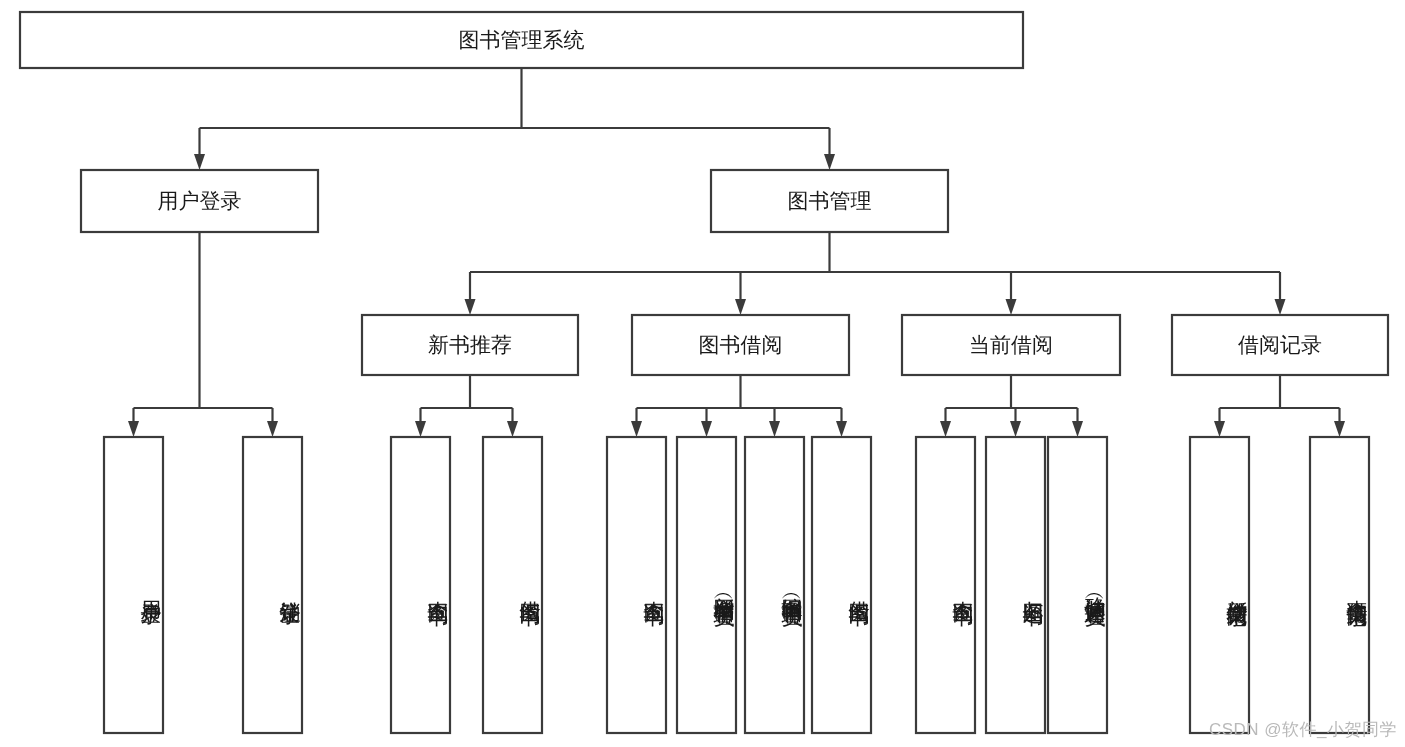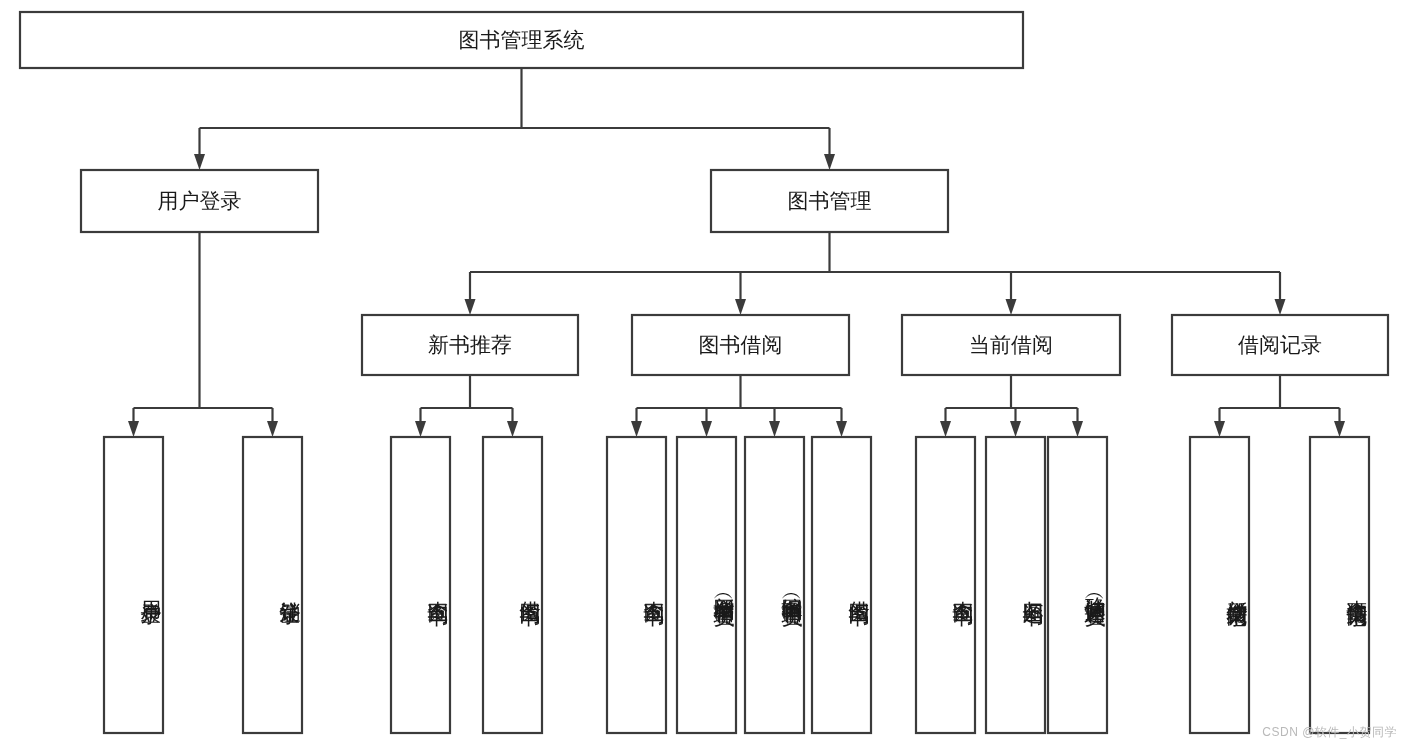--- a/index.html
+++ b/index.html
@@ -61,21 +61,21 @@
     letter-spacing: 1.5px;
     color: #1a1a1a;
     white-space: nowrap;
     pointer-events: none;
   }
   .watermark {
     position: absolute;
     right: 8px;
     bottom: 6px;
     font-family: "Liberation Sans", "DejaVu Sans", sans-serif;
-    font-size: 12px;
+    font-size: 17px;
     color: #b9b9b9;
     letter-spacing: 0.5px;
     white-space: nowrap;
   }
 </style>
 </head>
 <body>
 
 <div id="diagram-root">
 

